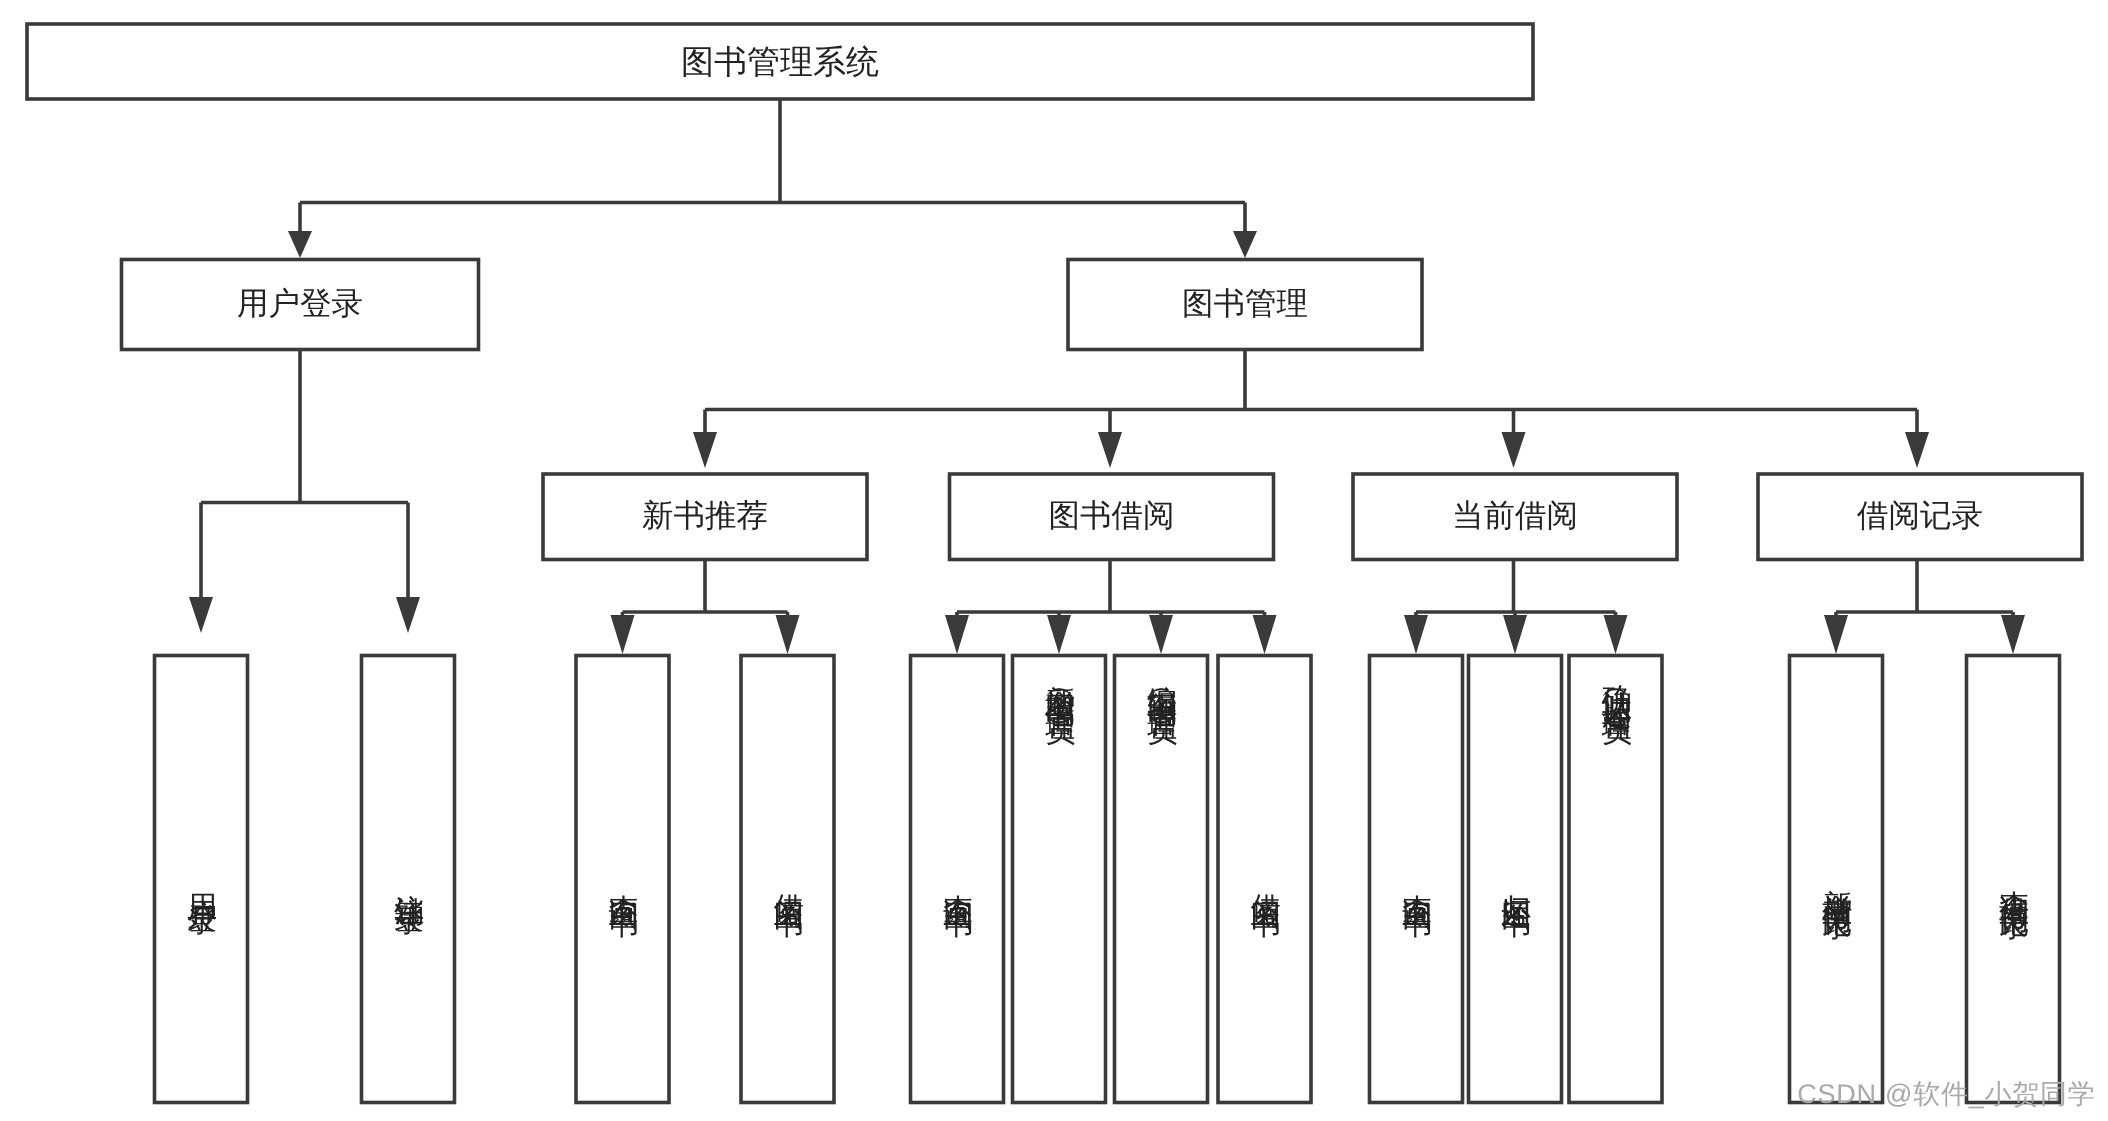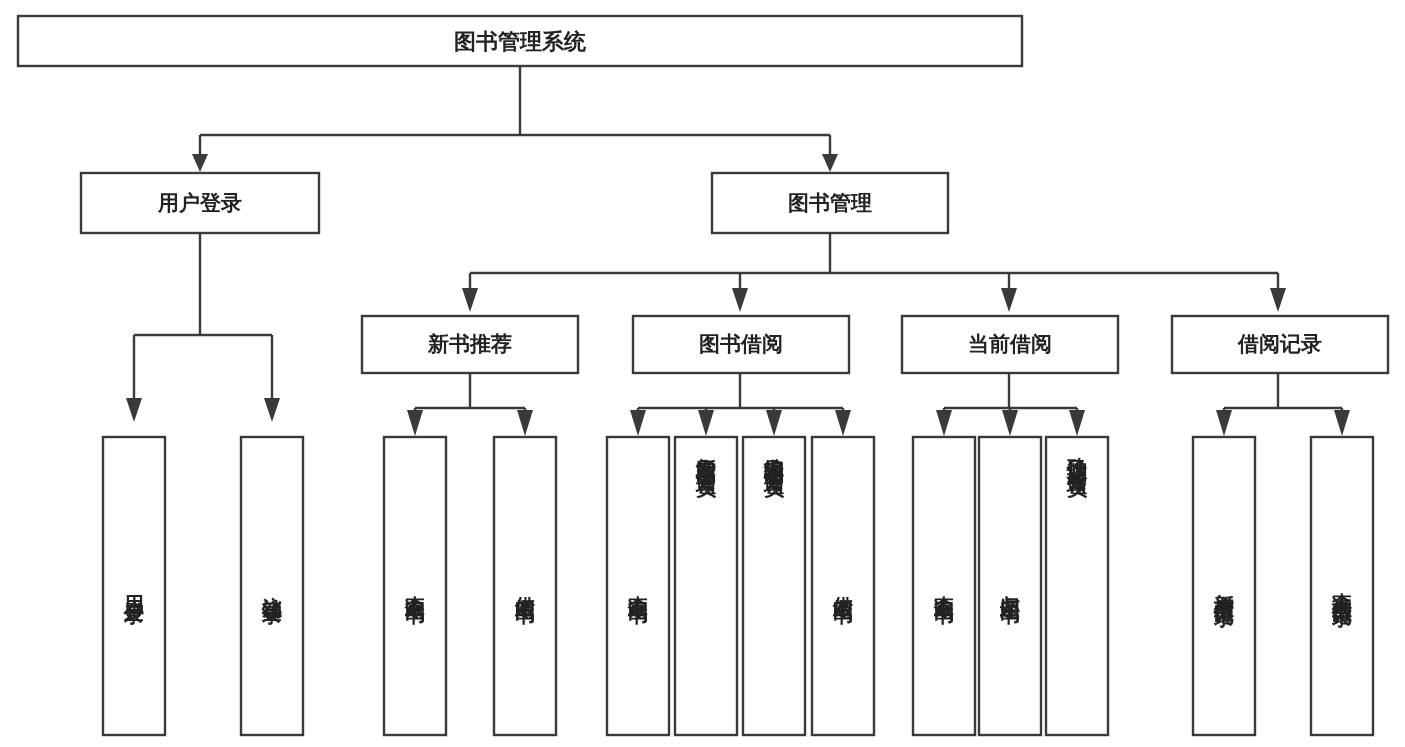--- a/index.html
+++ b/index.html
@@ -10,21 +10,20 @@
   }
   body {
     font-family: "Liberation Sans", "DejaVu Sans", sans-serif;
   }
   #diagram-root {
     position: relative;
     width: 1405px;
     height: 747px;
     background: #ffffff;
     overflow: hidden;
-    font-weight: bold;
   }
   svg.diagram-canvas {
     position: absolute;
     top: 0;
     left: 0;
     width: 1405px;
     height: 747px;
     display: block;
   }
   .node-box {
@@ -253,14 +252,15 @@
     <div class="vert-label" style="margin-top:4px;">确认归还（管理员）</div>
   </div>
 
   <div class="vert-label-wrap" style="left:1193px; top:437px; width:62px; height:298px;">
     <div class="vert-label">新增借阅记录</div>
   </div>
   <div class="vert-label-wrap" style="left:1311px; top:437px; width:62px; height:298px;">
     <div class="vert-label">查询借阅记录</div>
   </div>
 
+  <div class="watermark">CSDN @软件_小贺同学</div>
 
 </div>
 
 </body></html>

